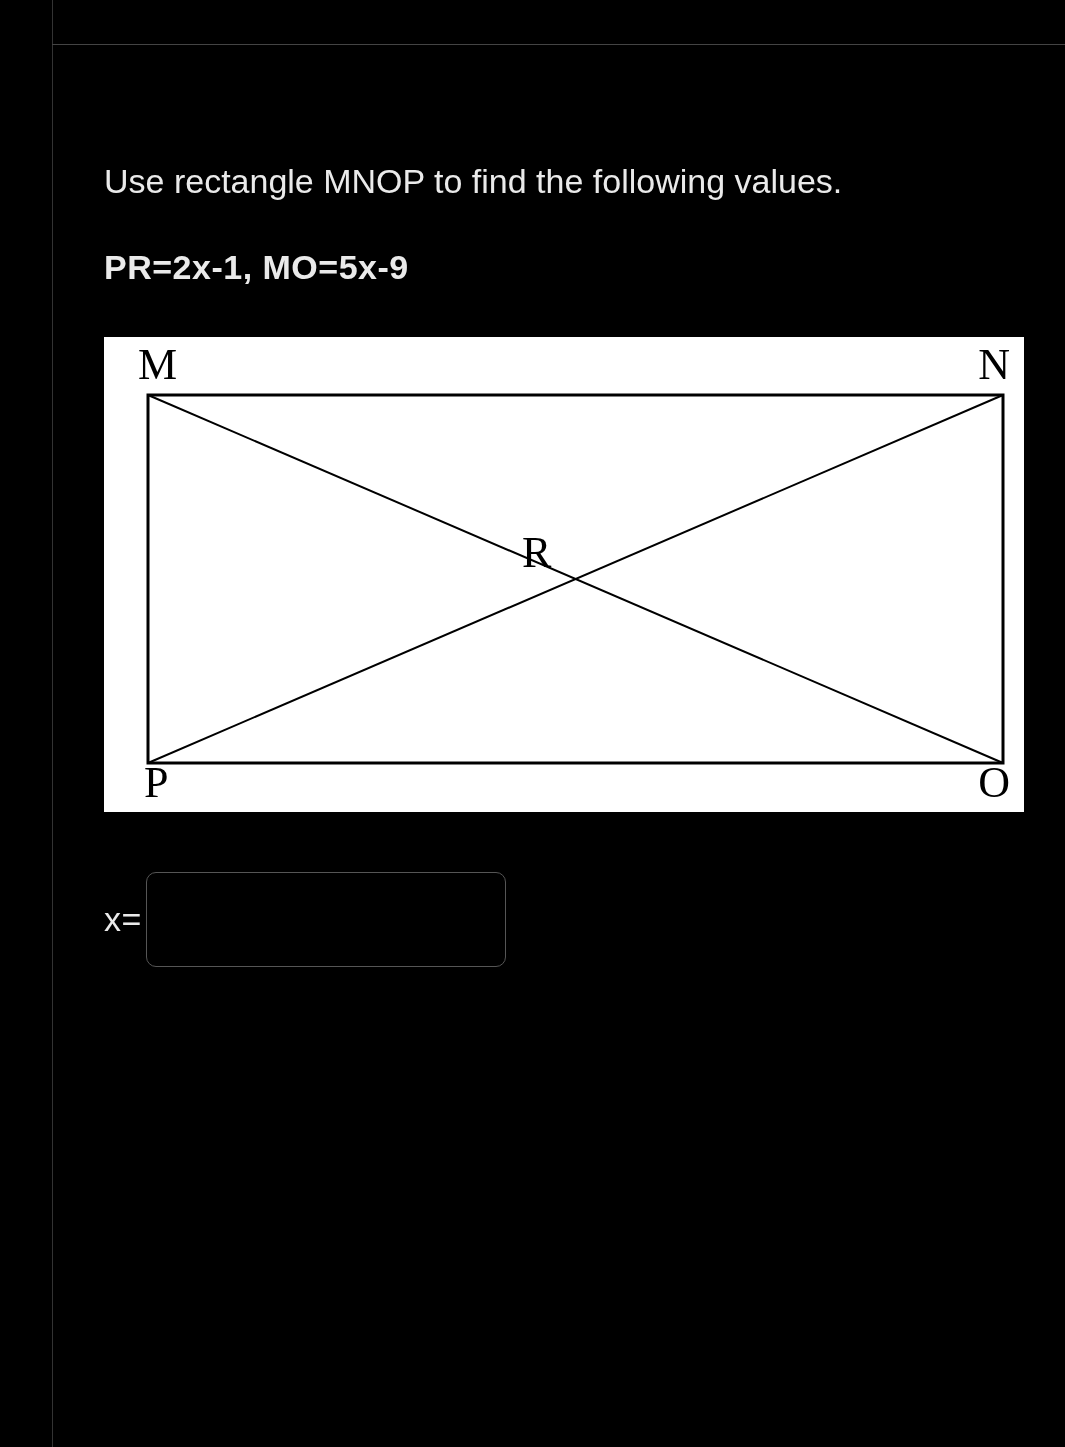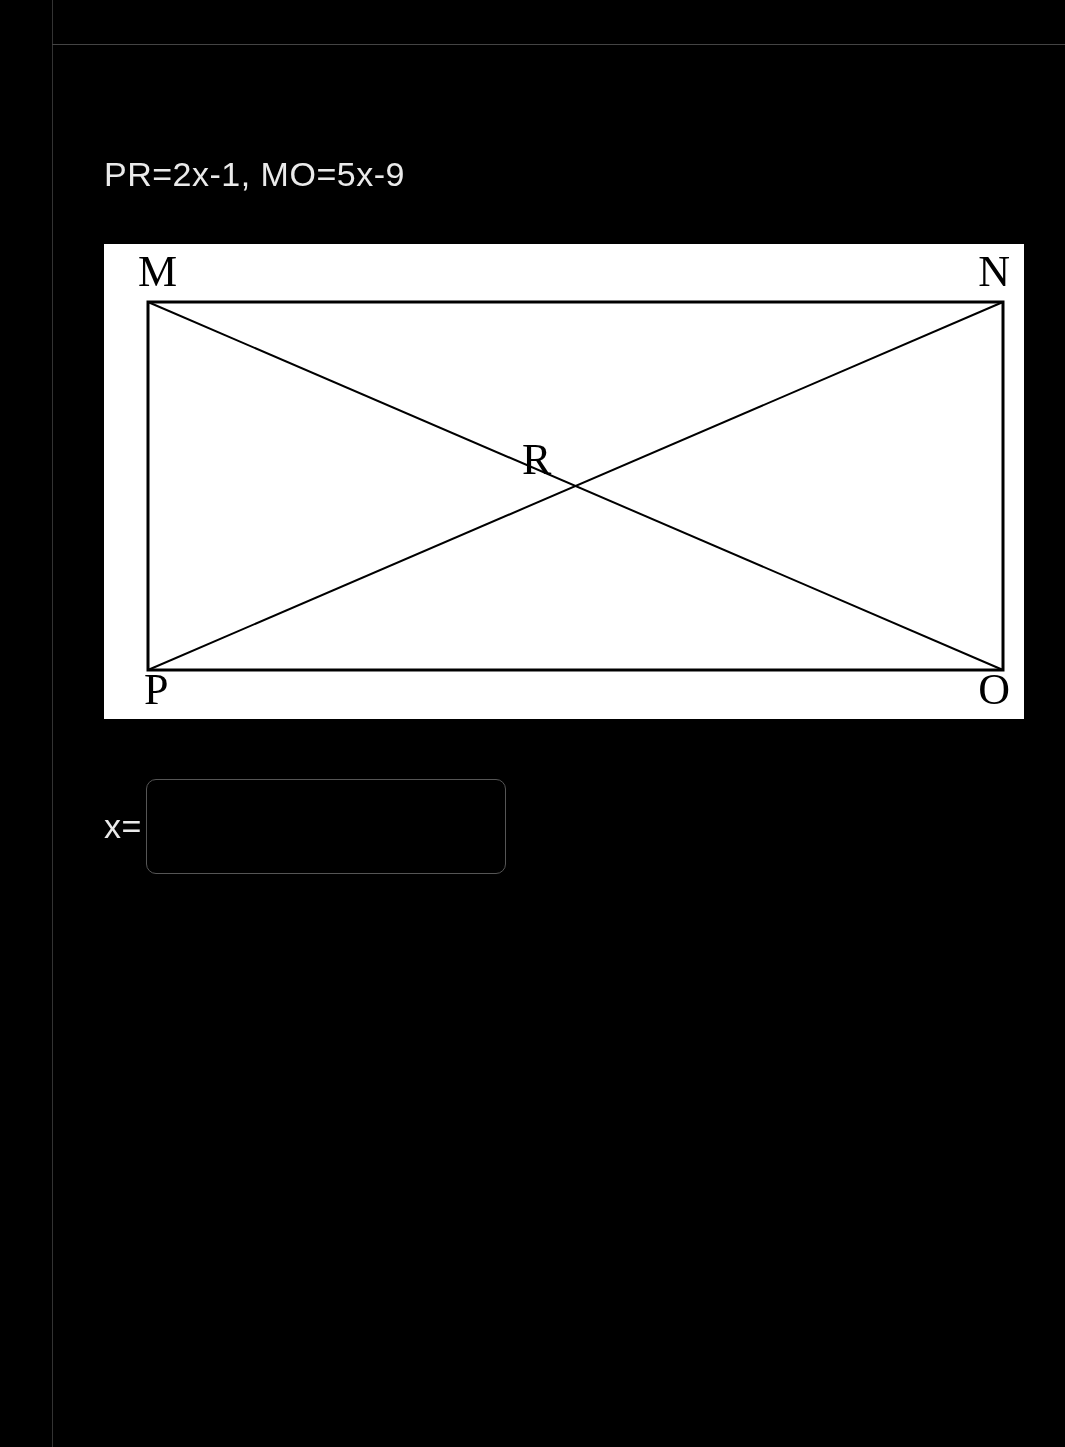--- a/index.html
+++ b/index.html
@@ -40,21 +40,21 @@
     }
     .question-text {
       font-size: 34px;
       font-weight: 300;
       line-height: 1.55;
       color: #eaeaea;
       margin-bottom: 40px;
     }
     .equation-text {
       font-size: 34px;
-      font-weight: 400;
+      font-weight: 700;
       color: #eaeaea;
       margin-bottom: 50px;
       letter-spacing: 0.5px;
     }
     .diagram-container {
       background: #fff;
       width: 920px;
       height: 475px;
       position: relative;
       margin-bottom: 60px;
@@ -98,20 +98,21 @@
       margin-left: 4px;
     }
   </style>
 </head>
 <body>
 
 <div class="left-border"></div>
 <div class="top-border"></div>
 
 <div class="content">
+  <div class="question-text">Use rectangle MNOP to find the following values.</div>
   <div class="equation-text">PR=2x-1, MO=5x-9</div>
 
   <div class="diagram-container">
     <svg class="diagram-svg" viewBox="0 0 920 475">
       <rect x="44" y="58" width="855" height="368" fill="none" stroke="#000" stroke-width="3"></rect>
       <line x1="44" y1="58" x2="899" y2="426" stroke="#000" stroke-width="2"></line>
       <line x1="44" y1="426" x2="899" y2="58" stroke="#000" stroke-width="2"></line>
     </svg>
     <div class="vertex-label label-m">M</div>
     <div class="vertex-label label-n">N</div>

